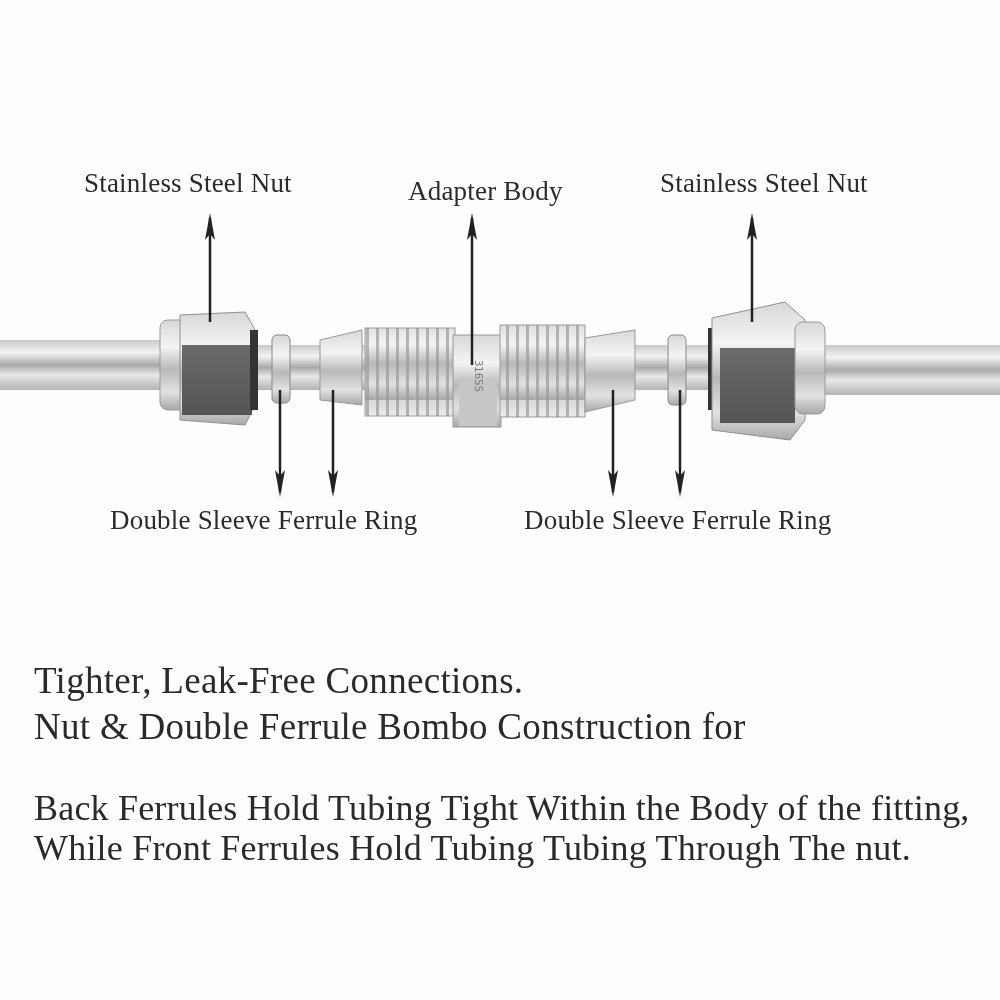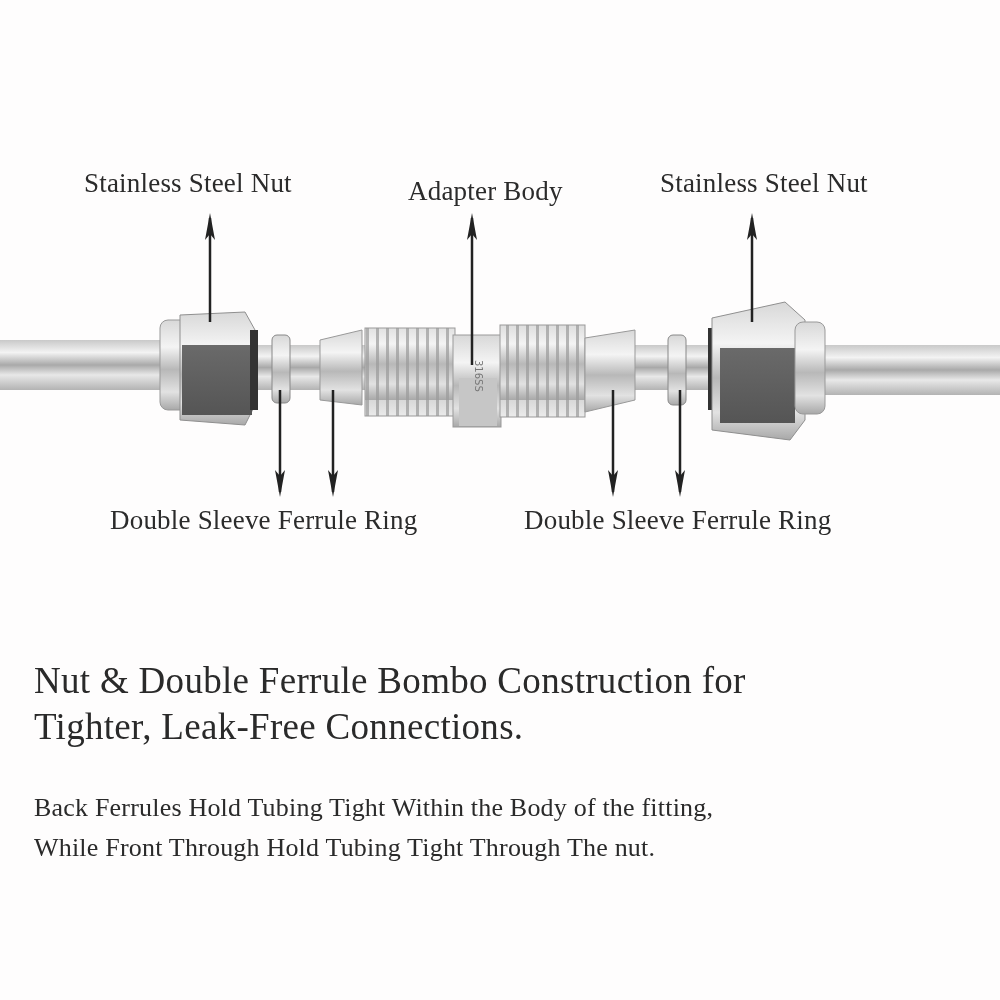--- a/index.html
+++ b/index.html
@@ -1,20 +1,20 @@
 <!DOCTYPE html>
 <html><head>
   <meta charset="utf-8">
   <style>
     html, body { margin:0; padding:0; }
     body { width:1000px; height:1000px; background:#fefdfd; position:relative; overflow:hidden;
       font-family: "DejaVu Serif", "Liberation Serif", serif; color:#2a2a2a; }
     .label { position:absolute; font-family:Liberation Serif, serif; font-size:27px; color:#2b2b2b; white-space:nowrap; letter-spacing:0.2px; }
     .headline { position:absolute; left:34px; font-family:"Liberation Serif","DejaVu Serif",serif; font-size:37px; color:#2a2a2a; line-height:46px; letter-spacing:0.3px; }
-    .body-text { position:absolute; left:34px; font-family:"Liberation Serif","DejaVu Serif",serif; font-size:26px; color:#2a2a2a; line-height:40px; letter-spacing:0.2px; }
+    .body-text { position:absolute; left:34px; font-family:"Liberation Serif","DejaVu Serif",serif; font-size:36px; color:#2a2a2a; line-height:40px; letter-spacing:0.2px; }
     svg.diagram { position:absolute; left:0; top:0; }
   </style>
 </head>
 <body>
 
 <svg class="diagram" width="1000" height="600" viewBox="0 0 1000 600">
   <defs>
     <linearGradient id="tube" x1="0" y1="0" x2="0" y2="1">
       <stop offset="0" stop-color="#c9c9c9"></stop>
       <stop offset="0.25" stop-color="#f3f3f3"></stop>
@@ -122,20 +122,20 @@
   </g>
 </svg>
 
 <div class="label" style="left:84px; top:168px;">Stainless Steel Nut</div>
 <div class="label" style="left:408px; top:176px;">Adapter Body</div>
 <div class="label" style="left:660px; top:168px;">Stainless Steel Nut</div>
 <div class="label" style="left:110px; top:505px;">Double Sleeve Ferrule Ring</div>
 <div class="label" style="left:524px; top:505px;">Double Sleeve Ferrule Ring</div>
 
 <div class="headline" style="top:658px;">
+  <div>Tighter, Leak-Free Connections.</div>
   <div>Nut &amp; Double Ferrule Bombo Construction for</div>
-  <div>Tighter, Leak-Free Connections.</div>
 </div>
 
 <div class="body-text" style="top:788px;">
   <div>Back Ferrules Hold Tubing Tight Within the Body of the fitting,</div>
-  <div>While Front Through Hold Tubing Tight Through The nut.</div>
+  <div>While Front Ferrules Hold Tubing Tubing Through The nut.</div>
 </div>
 
 </body></html>

